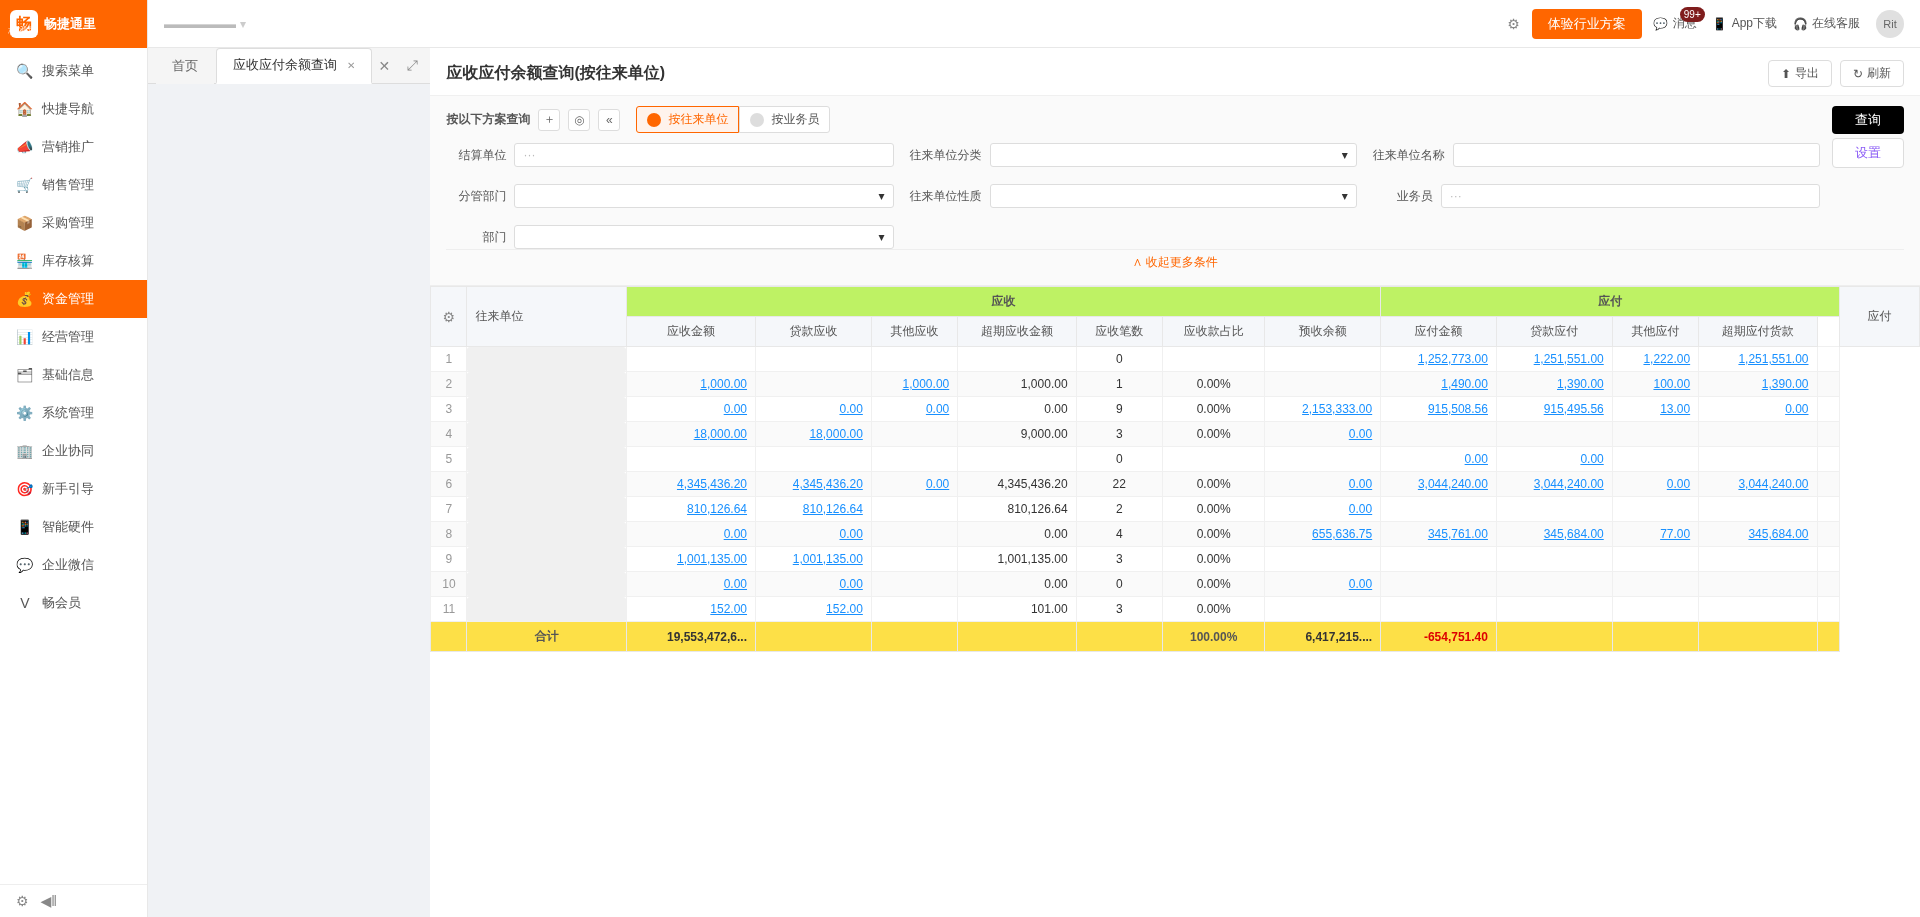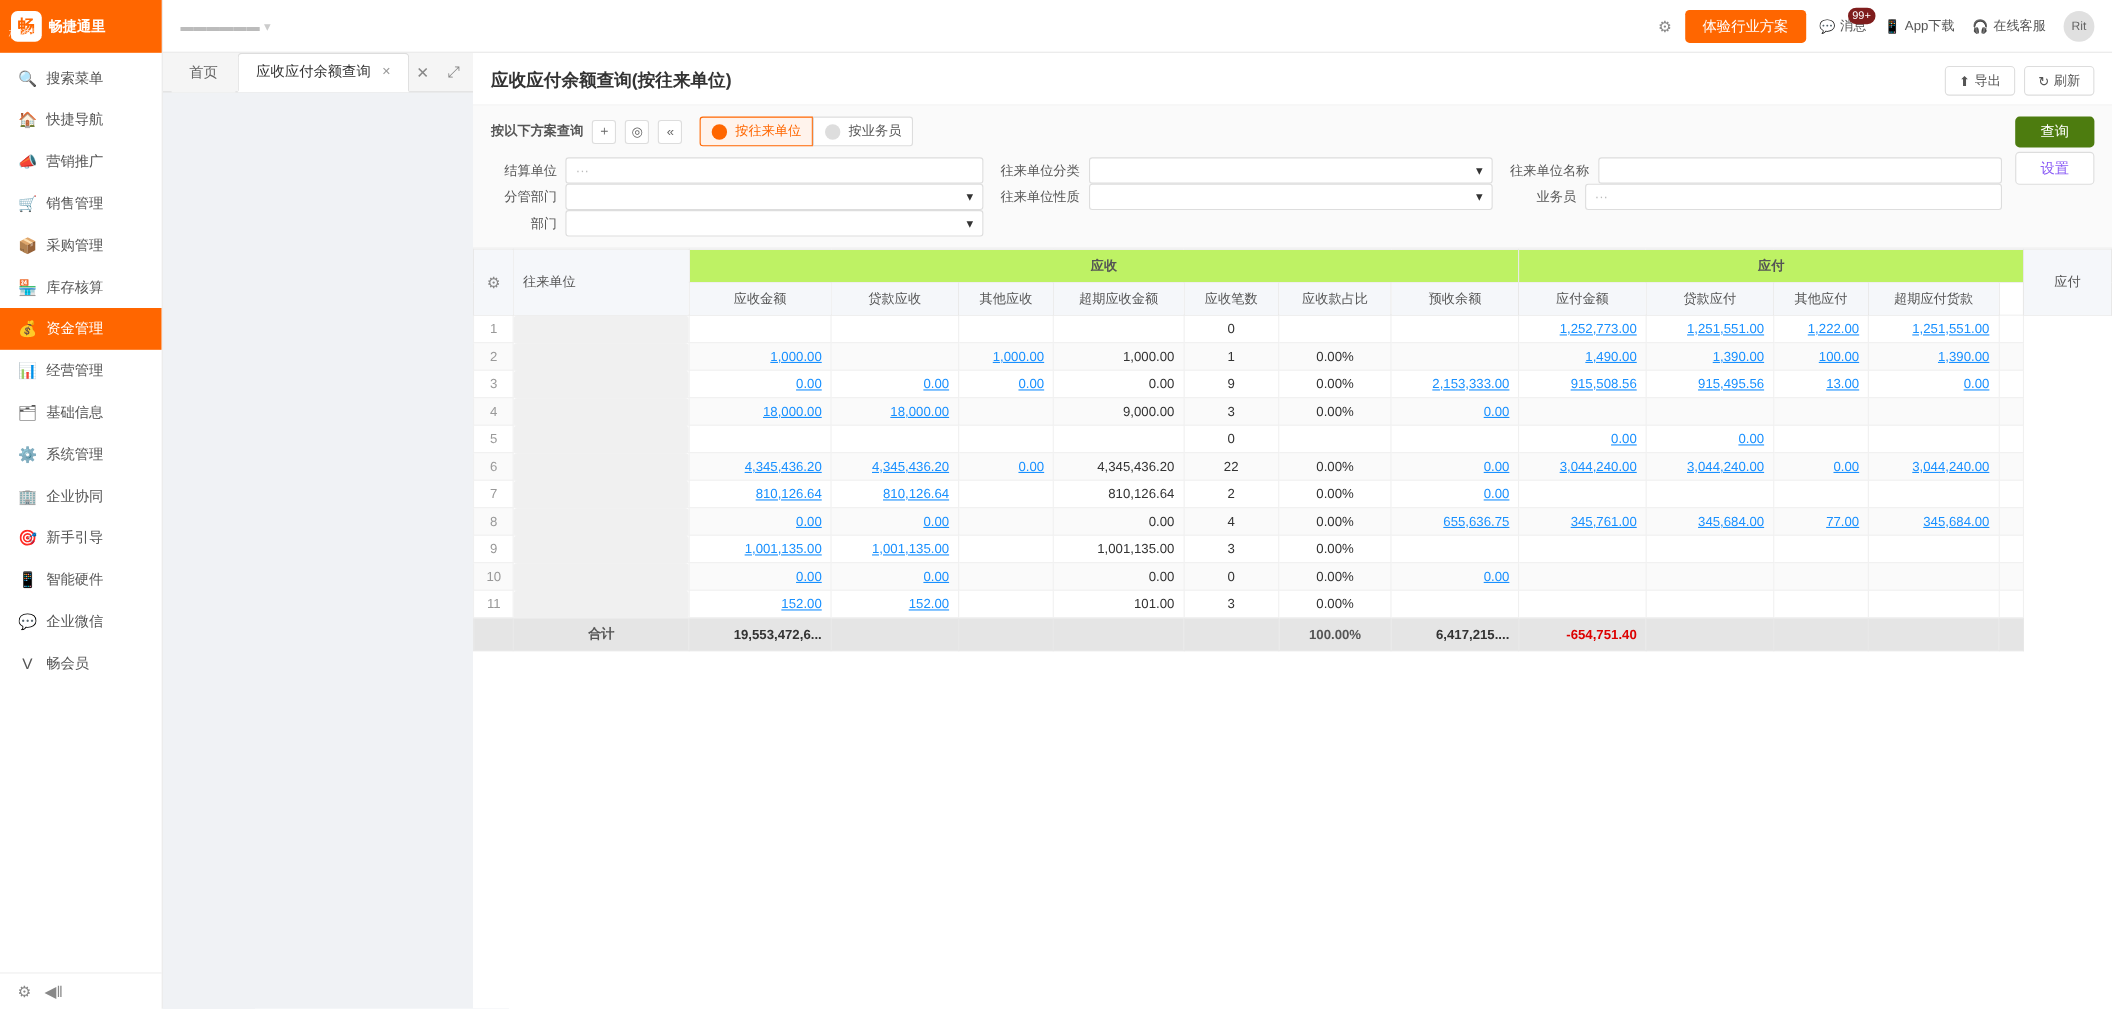--- a/index.html
+++ b/index.html
@@ -95,29 +95,29 @@
     .view-options { display: flex; align-items: center; gap: 0; margin-left: 8px; }
     .view-option {
       padding: 4px 10px; border: 1px solid #ddd; background: #fff;
       cursor: pointer; font-size: 12px; color: #555; display: flex; align-items: center; gap: 4px; font-family: Liberation Serif, serif;
     }
     .view-option.active { color: #ff6600; border-color: #ff6600; background: #fff3ec; }
     .view-option:first-child { border-radius: 3px 0 0 3px; }
     .view-option:last-child { border-radius: 0 3px 3px 0; }
     .view-option .dot { width: 16px; height: 16px; background: #ff6600; border-radius: 50%; display: flex; align-items: center; justify-content: center; }
 
-    .search-grid { display: grid; grid-template-columns: repeat(3, 1fr); gap: 0 16px; }
+    .search-grid { display: grid; grid-template-columns: repeat(3, 1fr); gap: 17px 16px; }
     .search-row { display: flex; align-items: center; gap: 8px; }
     .search-field-label { color: #555; font-size: 12px; white-space: nowrap; min-width: 60px; text-align: right; }
     .search-field { flex: 1; border: 1px solid #ddd; border-radius: 3px; padding: 4px 8px; font-size: 12px; color: #333; background: #fff; }
     .search-field-dots { flex: 1; border: 1px solid #ddd; border-radius: 3px; padding: 4px 8px; font-size: 12px; color: #333; background: #fff; display: flex; align-items: center; justify-content: space-between; cursor: pointer; }
     .search-field-select { flex: 1; display: flex; align-items: center; border: 1px solid #ddd; border-radius: 3px; padding: 4px 8px; background: #fff; cursor: pointer; justify-content: space-between; }
 
     .collapse-bar { text-align: center; padding: 4px; cursor: pointer; color: #ff6600; font-size: 12px; border-top: 1px solid #eee; }
-    .btn-query { background: #4d7c0f; color: #fff; border: none; border-radius: 4px; padding: 5px 8px; font-size: 13px; cursor: pointer; }
+    .btn-query { background: #000000; color: #fff; border: none; border-radius: 4px; padding: 5px 8px; font-size: 13px; cursor: pointer; }
     .btn-setting { background: #fff; border: 1px solid #ddd; border-radius: 4px; padding: 5px 20px; font-size: 13px; cursor: pointer; color: #8b5cf6; }
 
     
     .table-area { flex: 1; overflow: auto; position: relative; }
     table { width: 100%; border-collapse: collapse; font-size: 12px; }
     thead th {
       background: #f5f7fa; border: 1px solid #e8e8e8; padding: 6px 8px;
       text-align: center; color: #555; font-weight: normal; white-space: nowrap;
       position: sticky; top: 0; z-index: 10;
     }
@@ -127,21 +127,21 @@
       text-align: right; color: #333; white-space: nowrap;
     }
     tbody td.text-center { text-align: center; }
     tbody td.link { color: #1890ff; text-decoration: underline; cursor: pointer; }
     tbody tr:nth-child(even) { background: #fafafa; }
     .row-num { color: #999; text-align: center; }
     .col-partner { text-align: left; padding-left: 12px; }
 
     
     .table-footer td {
-      background: #e5e5e5; border: 1px solid #e8e8e8; font-weight: bold;
+      background: #fde047; border: 1px solid #e8e8e8; font-weight: bold;
       padding: 6px 8px; text-align: right;
     }
     .table-footer td.label { text-align: center; color: #555; }
 
     
     ::-webkit-scrollbar { width: 6px; height: 6px; }
     ::-webkit-scrollbar-track { background: #f1f1f1; }
     ::-webkit-scrollbar-thumb { background: #ccc; border-radius: 3px; }
 
     .settings-gear { color: #888; cursor: pointer; font-size: 14px; }
@@ -358,20 +358,24 @@
               </div>
             </div>
           </div>
 
           <div class="search-btn-area">
             <button class="btn-query">查询</button>
             <button class="btn-setting">设置</button>
           </div>
         </div>
 
+        <div class="collapse-bar">
+          <span>∧</span>
+          <span>收起更多条件</span>
+        </div>
       </div>
 
       <div class="table-area">
         <table>
           <thead>
             <tr>
               <th rowspan="2" style="width:36px;">
                 <span class="settings-gear">⚙</span>
               </th>
               <th rowspan="2" style="min-width:120px; text-align:left;">往来单位</th>

